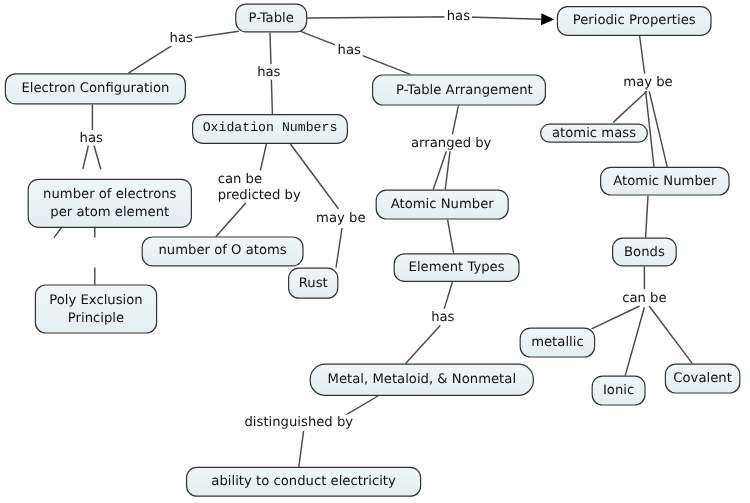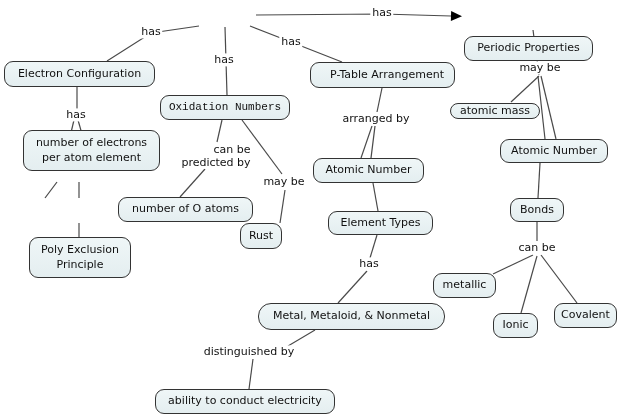--- a/index.html
+++ b/index.html
@@ -24,21 +24,21 @@
     padding:1px 3px;
     z-index:3;
     cursor:default;
   }
   .link-label{
     position:absolute;
     transform:translate(-50%,-50%);
     background:#ffffff;
     color:#111111;
     font-size:11px;line-height:1.2;
-    text-align:right;
+    text-align:left;
     white-space:pre-line;
     padding:0 2px;
     z-index:2;
     cursor:default;
   }
 </style>
 </head>
 <body>
 
 <div id="canvas" style="width: 625px; height: 419px; background: rgb(255, 255, 255);">
@@ -82,33 +82,34 @@
     <div class="link-label" style="left: 224px; top: 60px; color: rgb(17, 17, 17);">has</div>
     <div class="link-label" style="left: 540px; top: 68px; color: rgb(17, 17, 17);">may be</div>
     <div class="link-label" style="left: 76px; top: 115px; color: rgb(17, 17, 17);">has</div>
     <div class="link-label" style="left: 376px; top: 119px; color: rgb(17, 17, 17);">arranged by</div>
     <div class="link-label" style="left: 216px; top: 156px; color: rgb(17, 17, 17);">can be
 predicted by</div>
     <div class="link-label" style="left: 284px; top: 182px; color: rgb(17, 17, 17);">may be</div>
     <div class="link-label" style="left: 537px; top: 248px; color: rgb(17, 17, 17);">can be</div>
     <div class="link-label" style="left: 369px; top: 264px; color: rgb(17, 17, 17);">has</div>
     <div class="link-label" style="left: 249px; top: 352px; color: rgb(17, 17, 17);">distinguished by</div>
-    <div class="node" style="left: 464px; top: 5px; width: 129px; height: 25px; border-color: rgb(51, 51, 51); color: rgb(17, 17, 17); margin-top: 31px;">Periodic Properties</div>
+    <div class="node" style="left: 196px; top: 3px; width: 60px; height: 24px; border-color: rgb(51, 51, 51); color: rgb(17, 17, 17);">P-Table</div>
+    <div class="node" style="left: 464px; top: 5px; width: 129px; height: 25px; border-color: rgb(51, 51, 51); color: rgb(17, 17, 17);">Periodic Properties</div>
     <div class="node" style="left: 4px; top: 61px; width: 151px; height: 26px; border-color: rgb(51, 51, 51); color: rgb(17, 17, 17);">Electron Configuration</div>
     <div class="node" style="left: 310px; top: 62px; width: 145px; height: 26px; border-color: rgb(51, 51, 51); color: rgb(17, 17, 17); padding-left: 12px;">P-Table Arrangement</div>
     <div class="node" style="left: 160px; top: 95px; width: 130px; height: 25px; border-color: rgb(51, 51, 51); color: rgb(17, 17, 17); font-family: Liberation Mono, monospace;">Oxidation Numbers</div>
     <div class="node" style="left: 450px; top: 103px; width: 90px; height: 16px; border-color: rgb(51, 51, 51); color: rgb(17, 17, 17);">atomic mass</div>
     <div class="node" style="left: 500px; top: 139px; width: 108px; height: 24px; border-color: rgb(51, 51, 51); color: rgb(17, 17, 17);">Atomic Number</div>
-    <div class="node" style="left: 23px; top: 130px; width: 137px; height: 41px; border-color: rgb(51, 51, 51); color: rgb(17, 17, 17); text-align: center;">number of electrons
+    <div class="node" style="left: 23px; top: 149px; width: 137px; height: 41px; border-color: rgb(51, 51, 51); color: rgb(17, 17, 17); text-align: center;">number of electrons
 per atom element</div>
     <div class="node" style="left: 313px; top: 158px; width: 111px; height: 25px; border-color: rgb(51, 51, 51); color: rgb(17, 17, 17);">Atomic Number</div>
     <div class="node" style="left: 118px; top: 197px; width: 135px; height: 25px; border-color: rgb(51, 51, 51); color: rgb(17, 17, 17);">number of O atoms</div>
     <div class="node" style="left: 510px; top: 198px; width: 54px; height: 24px; border-color: rgb(51, 51, 51); color: rgb(17, 17, 17);">Bonds</div>
     <div class="node" style="left: 328px; top: 211px; width: 105px; height: 24px; border-color: rgb(51, 51, 51); color: rgb(17, 17, 17);">Element Types</div>
     <div class="node" style="left: 240px; top: 223px; width: 42px; height: 26px; border-color: rgb(51, 51, 51); color: rgb(17, 17, 17);">Rust</div>
     <div class="node" style="left: 29px; top: 237px; width: 102px; height: 41px; border-color: rgb(51, 51, 51); color: rgb(17, 17, 17);">Poly Exclusion
 Principle</div>
     <div class="node" style="left: 433px; top: 273px; width: 63px; height: 25px; border-color: rgb(51, 51, 51); color: rgb(17, 17, 17);">metallic</div>
     <div class="node" style="left: 554px; top: 303px; width: 63px; height: 25px; border-color: rgb(51, 51, 51); color: rgb(17, 17, 17);">Covalent</div>
     <div class="node" style="left: 258px; top: 303px; width: 187px; height: 27px; border-color: rgb(51, 51, 51); color: rgb(17, 17, 17); border-radius: 13px;">Metal, Metaloid, &amp; Nonmetal</div>
     <div class="node" style="left: 493px; top: 313px; width: 45px; height: 25px; border-color: rgb(51, 51, 51); color: rgb(17, 17, 17);">Ionic</div>
-    <div class="node" style="left: 155px; top: 389px; width: 180px; height: 25px; border-color: rgb(51, 51, 51); color: rgb(17, 17, 17);">ability to conduct electricity</div>
+    <div class="node" style="left: 155px; top: 389px; width: 196px; height: 25px; border-color: rgb(51, 51, 51); color: rgb(17, 17, 17);">ability to conduct electricity</div>
   </div>
 
 </body></html>

